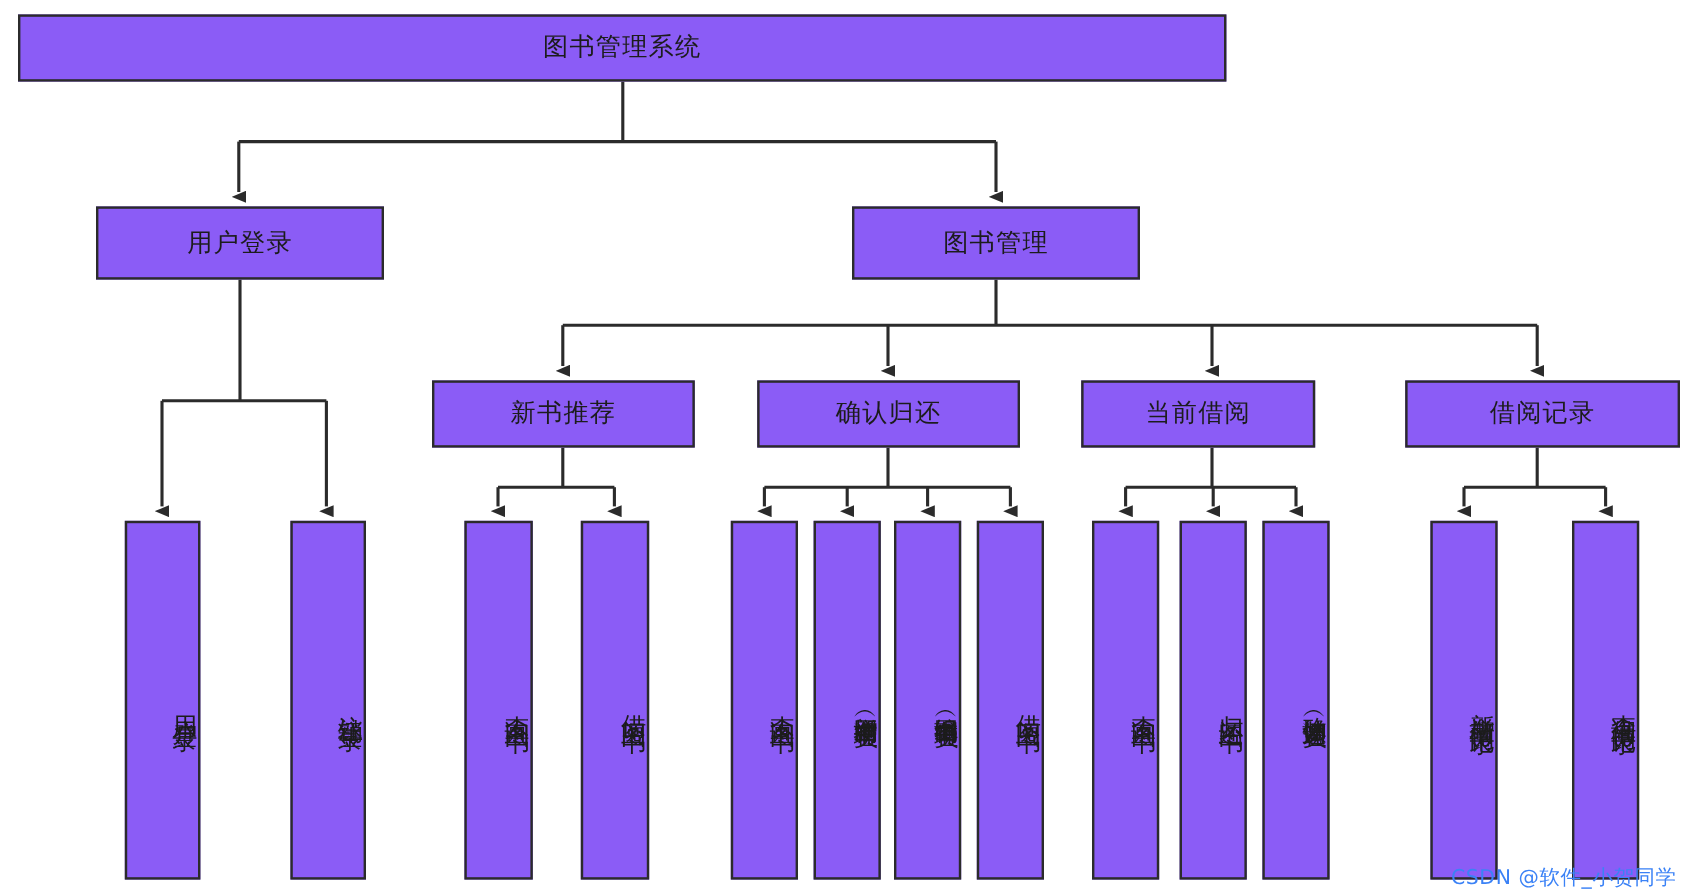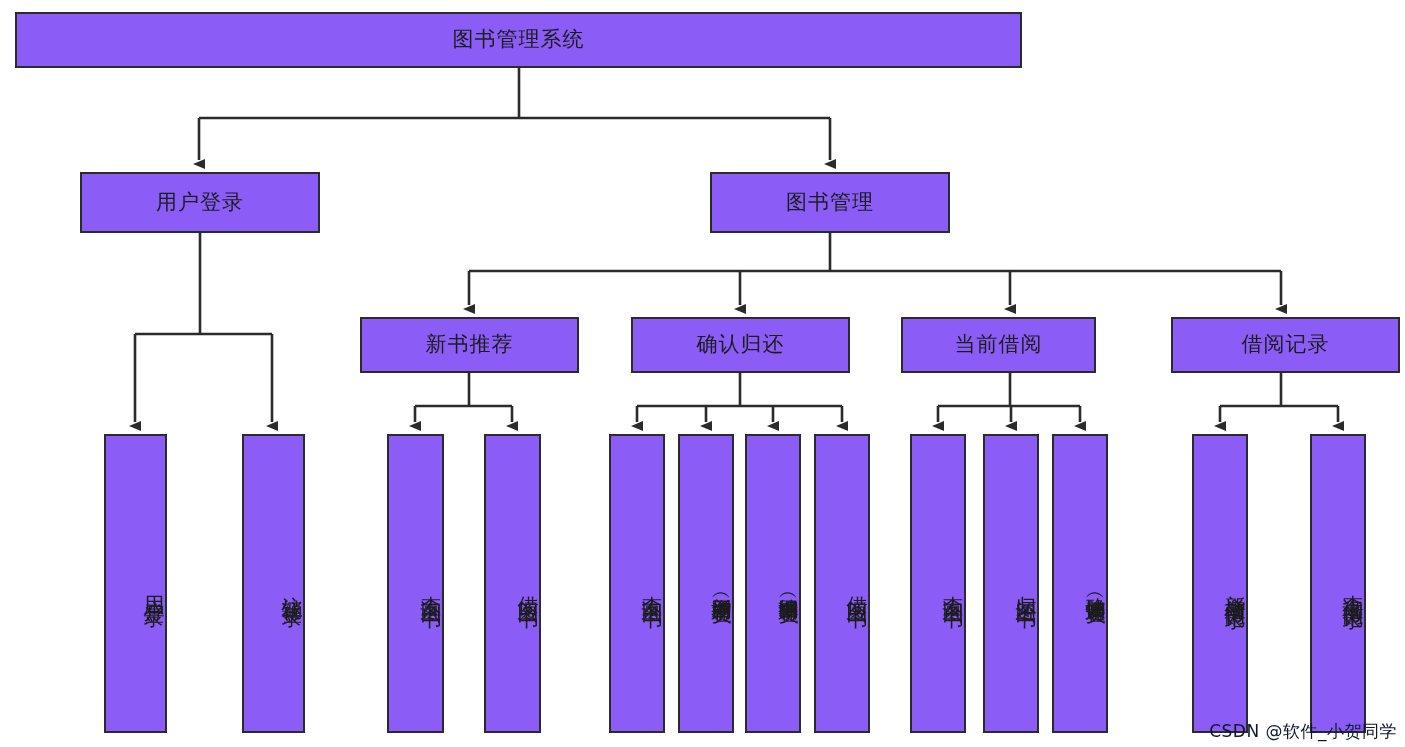--- a/index.html
+++ b/index.html
@@ -47,21 +47,21 @@
     line-height: 1.05;
     padding-top: 6px;
     align-items: flex-start;
     justify-content: center;
   }
   #watermark {
     position: absolute;
     right: 8px;
     bottom: 4px;
     font-size: 17px;
-    color: #0f172a;
+    color: #3b82f6;
     letter-spacing: 0.5px;
     white-space: nowrap;
     pointer-events: none;
   }
 </style>
 </head>
 <body>
 
 <div id="canvas">
 

